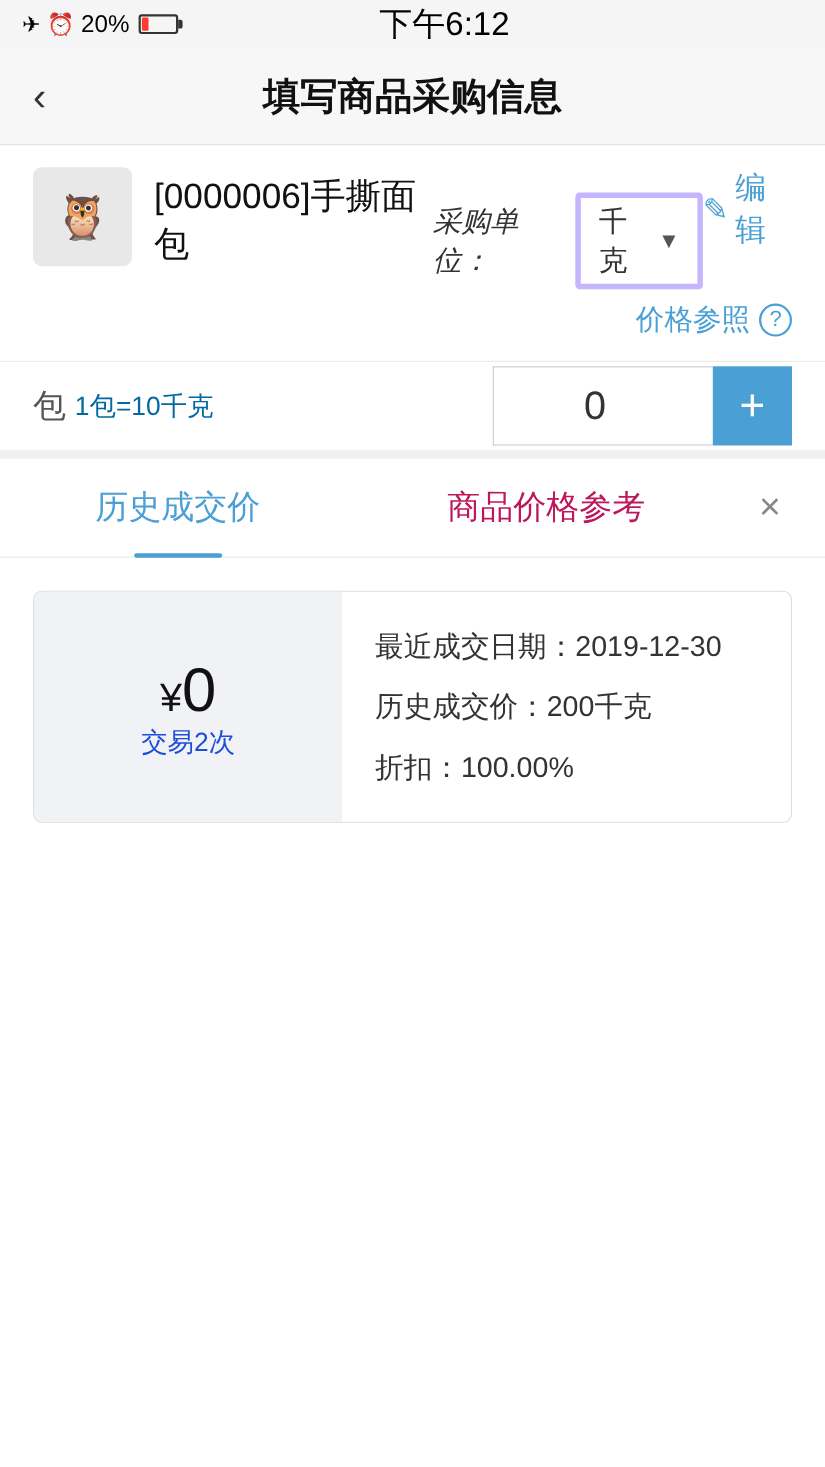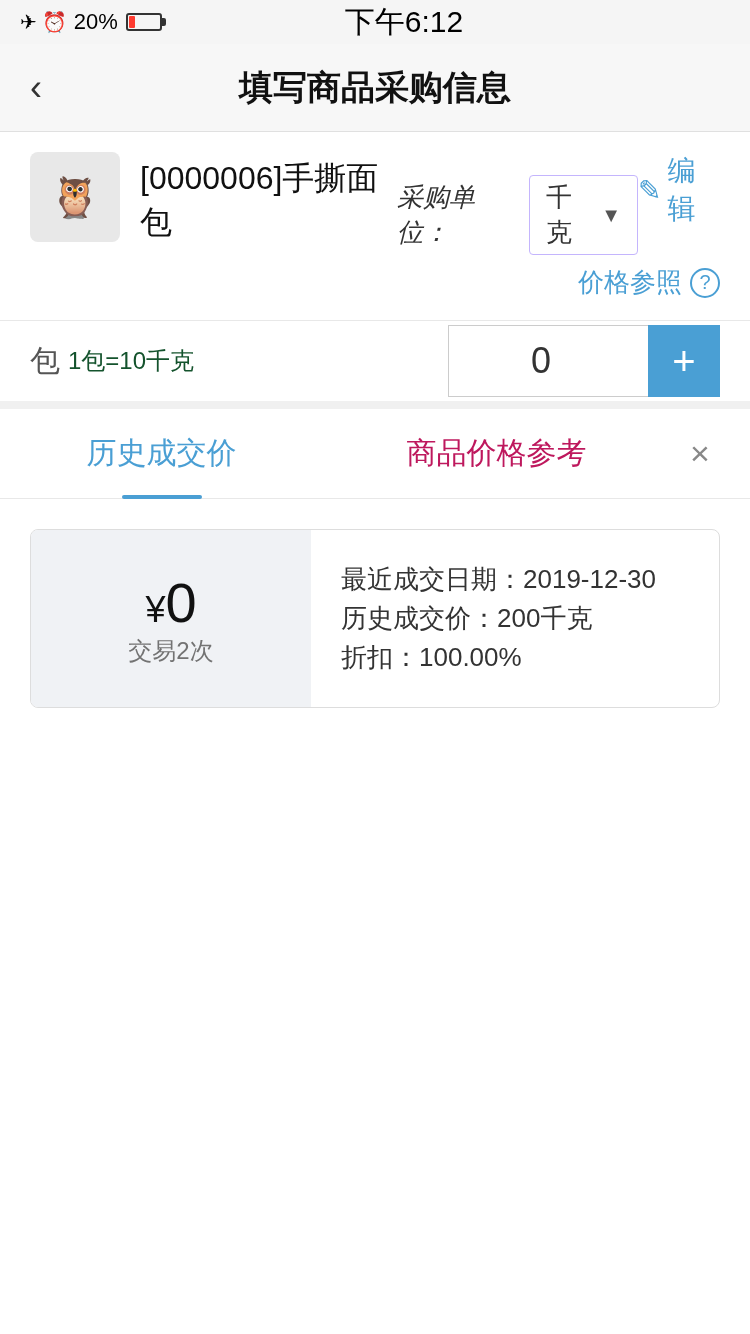--- a/index.html
+++ b/index.html
@@ -146,21 +146,21 @@
       align-items: center;
       margin-top: 18px;
       gap: 10px;
     }
     .unit-label {
       font-size: 26px;
       color: #333;
       font-style: italic;
     }
     .unit-dropdown {
-      border: 1px solid #c4b5fd;
+      border: 5px solid #c4b5fd;
       border-radius: 4px;
       padding: 4px 16px;
       font-size: 26px;
       color: #333;
       display: flex;
       align-items: center;
       gap: 8px;
       background: #fff;
     }
     .dropdown-arrow {
@@ -216,21 +216,21 @@
       align-items: center;
       gap: 8px;
     }
     .unit-big-label {
       font-size: 30px;
       color: #555;
       font-weight: 500;
     }
     .unit-conversion {
       font-size: 24px;
-      color: #14532d;
+      color: #0369a1;
     }
     .quantity-input-area {
       display: flex;
       align-items: center;
       gap: 0;
     }
     .quantity-input {
       width: 200px;
       height: 72px;
       border: 1px solid #ccc;
@@ -323,29 +323,29 @@
     .price-amount {
       font-size: 56px;
       color: #111;
       font-weight: 300;
     }
     .price-currency {
       font-size: 36px;
     }
     .price-trades {
       font-size: 24px;
-      color: #737373;
+      color: #1d4ed8;
     }
     .price-card-right {
       flex: 1;
       padding: 30px 30px;
       display: flex;
       flex-direction: column;
       justify-content: center;
-      gap: 0;
+      gap: 16px;
     }
     .price-detail-row {
       font-size: 26px;
       color: #333;
       line-height: 1.5;
     }
 
     
     .remaining-bg {
       background: #fff;

